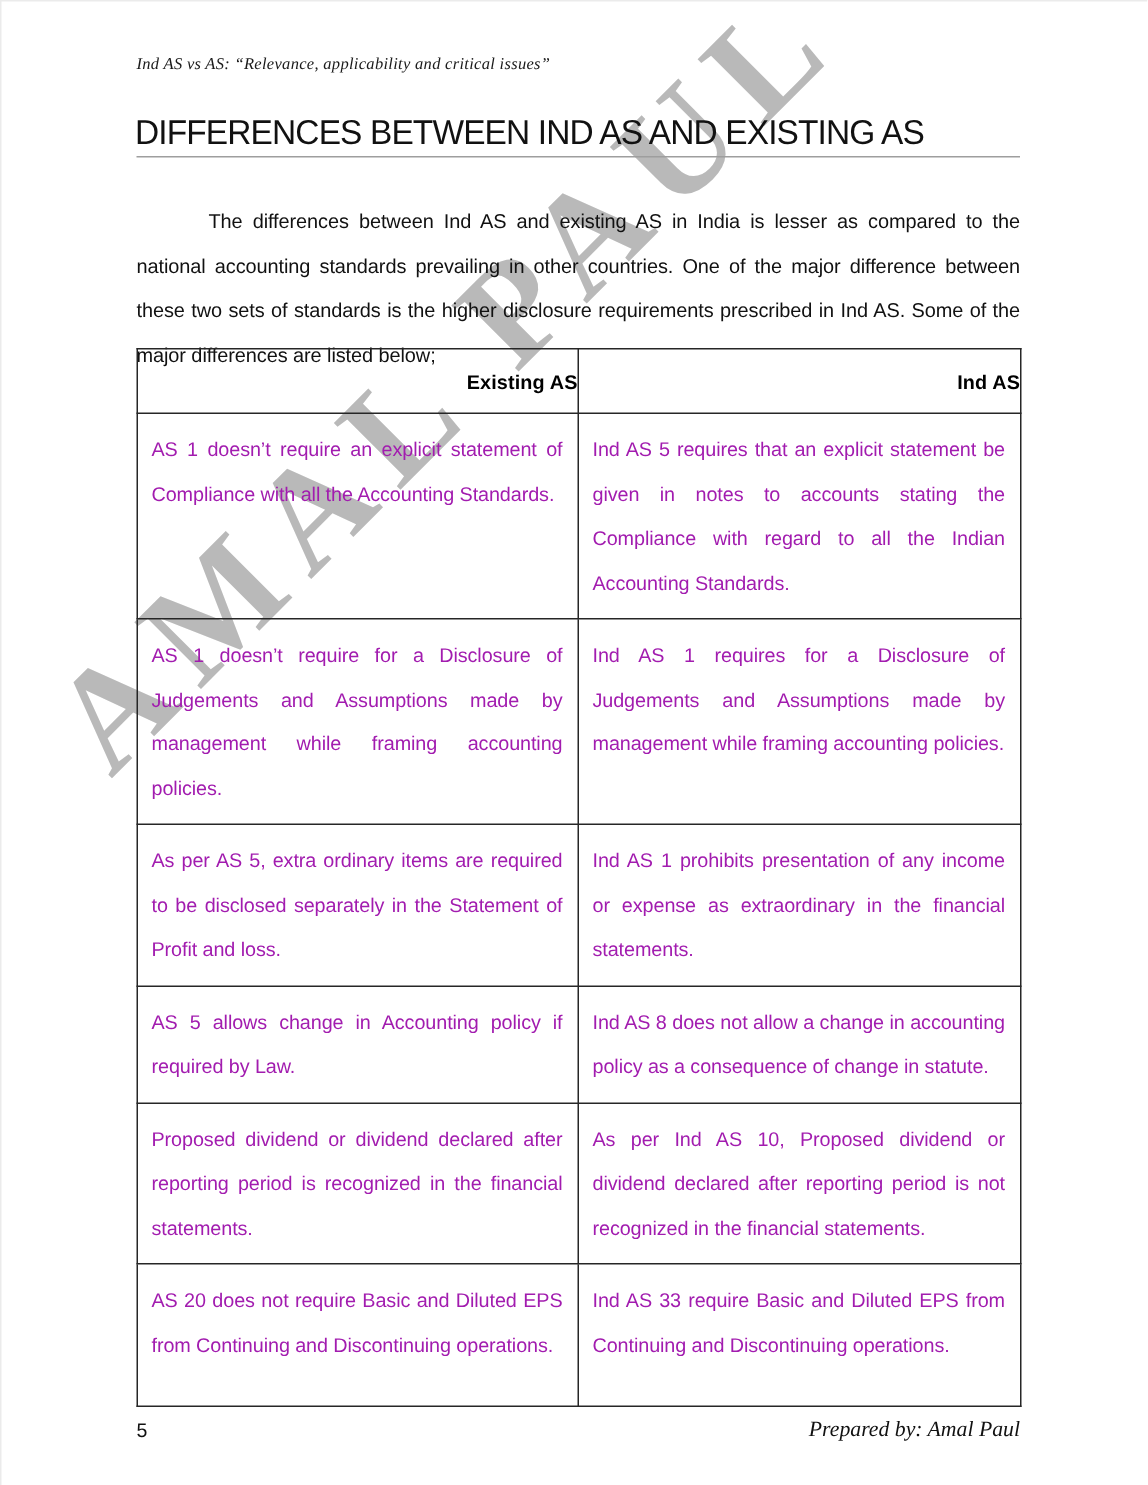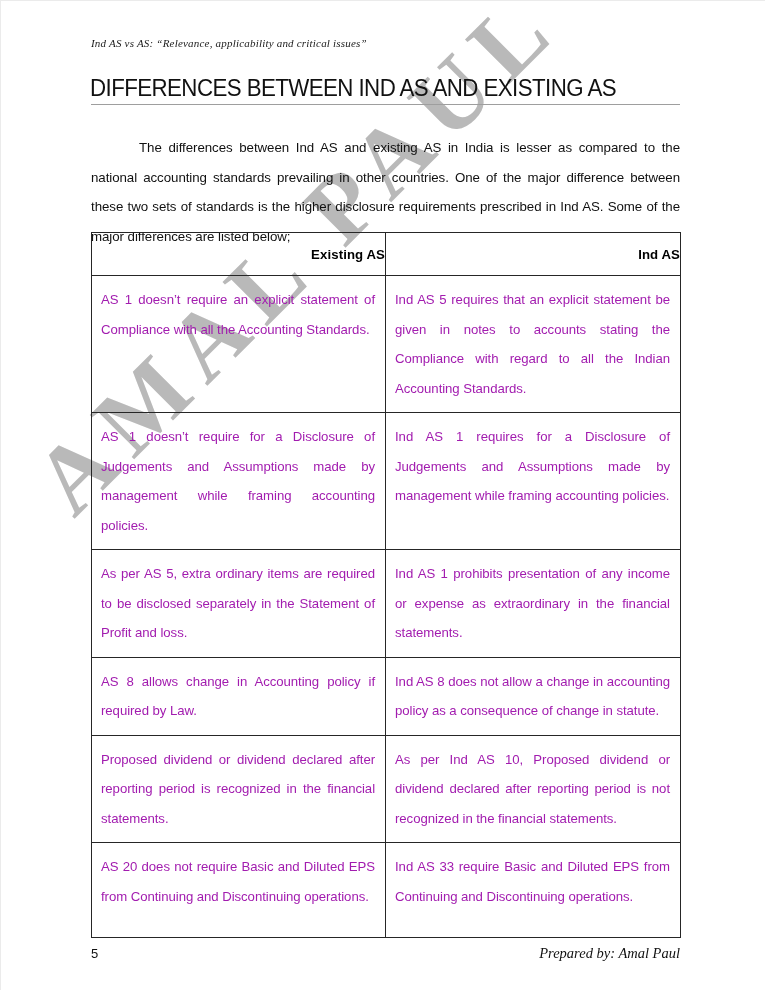--- a/index.html
+++ b/index.html
@@ -231,21 +231,21 @@
         <tr class="r3">
           <td class="vtop">
             <div class="cell">As per AS 5, extra ordinary items are required to be disclosed separately in the Statement of Profit and loss.</div>
           </td>
           <td class="vtop">
             <div class="cell">Ind AS 1 prohibits presentation of any income or expense as extraordinary in the financial statements.</div>
           </td>
         </tr>
         <tr class="r4">
           <td class="vtop">
-            <div class="cell">AS 8 allows change in Accounting policy if required by Law.</div>
+            <div class="cell">AS 5 allows change in Accounting policy if required by Law.</div>
           </td>
           <td class="vtop">
             <div class="cell">Ind AS 8 does not allow a change in accounting policy as a consequence of change in statute.</div>
           </td>
         </tr>
         <tr class="r5">
           <td class="vtop">
             <div class="cell">Proposed dividend or dividend declared after reporting period is recognized in the financial statements.</div>
           </td>
           <td class="vtop">

